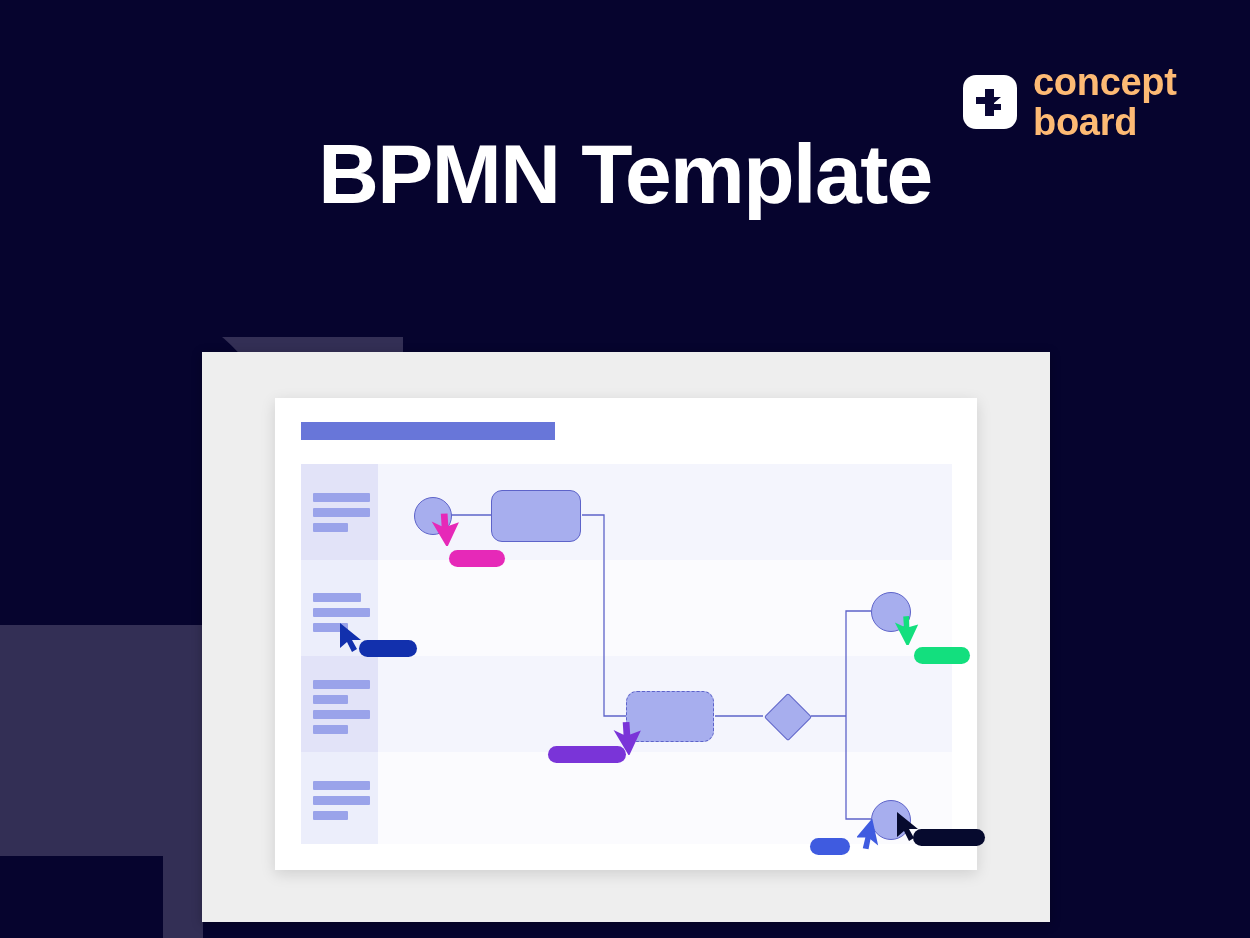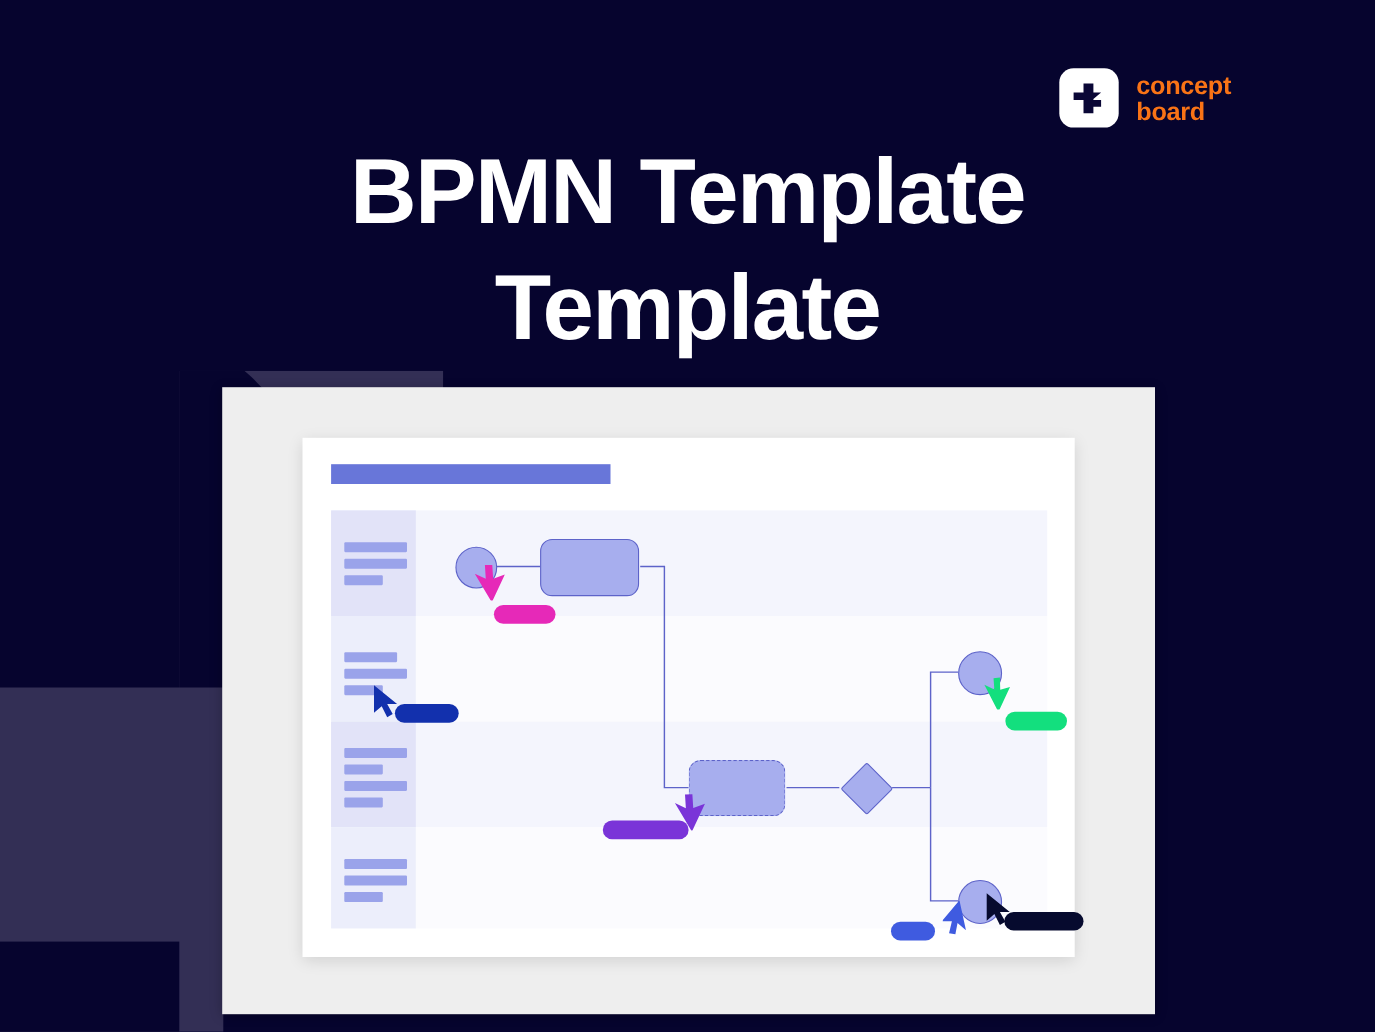--- a/index.html
+++ b/index.html
@@ -58,22 +58,22 @@
   }
   .logo-mark {
     width: 54px; height: 54px;
     background: #ffffff;
     border-radius: 13px;
     position: relative;
     flex: 0 0 auto;
   }
   .logo-mark svg { position: absolute; left: 0; top: 0; }
   .logo-text {
-    color: #f97316;
-    font-size: 23px;
+    color: #fdba74;
+    font-size: 38px;
     font-weight: bold;
     line-height: 1.06;
     letter-spacing: -0.3px;
   }
 
   
   .headline {
     position: absolute;
     left: 0; top: 122px;
     width: 1250px;
@@ -191,21 +191,20 @@
       </svg>
     </div>
     <div class="logo-text">
       <div>concept</div>
       <div>board</div>
     </div>
   </div>
 
   <div class="headline">
     <div>BPMN Template</div>
-    <div>Template</div>
   </div>
 
   <div class="card">
     <div class="board">
 
       <div class="board-titlebar"></div>
 
       <div class="canvas">
 
         <div class="lane-band" style="top:0px;   height:96px;"></div>

